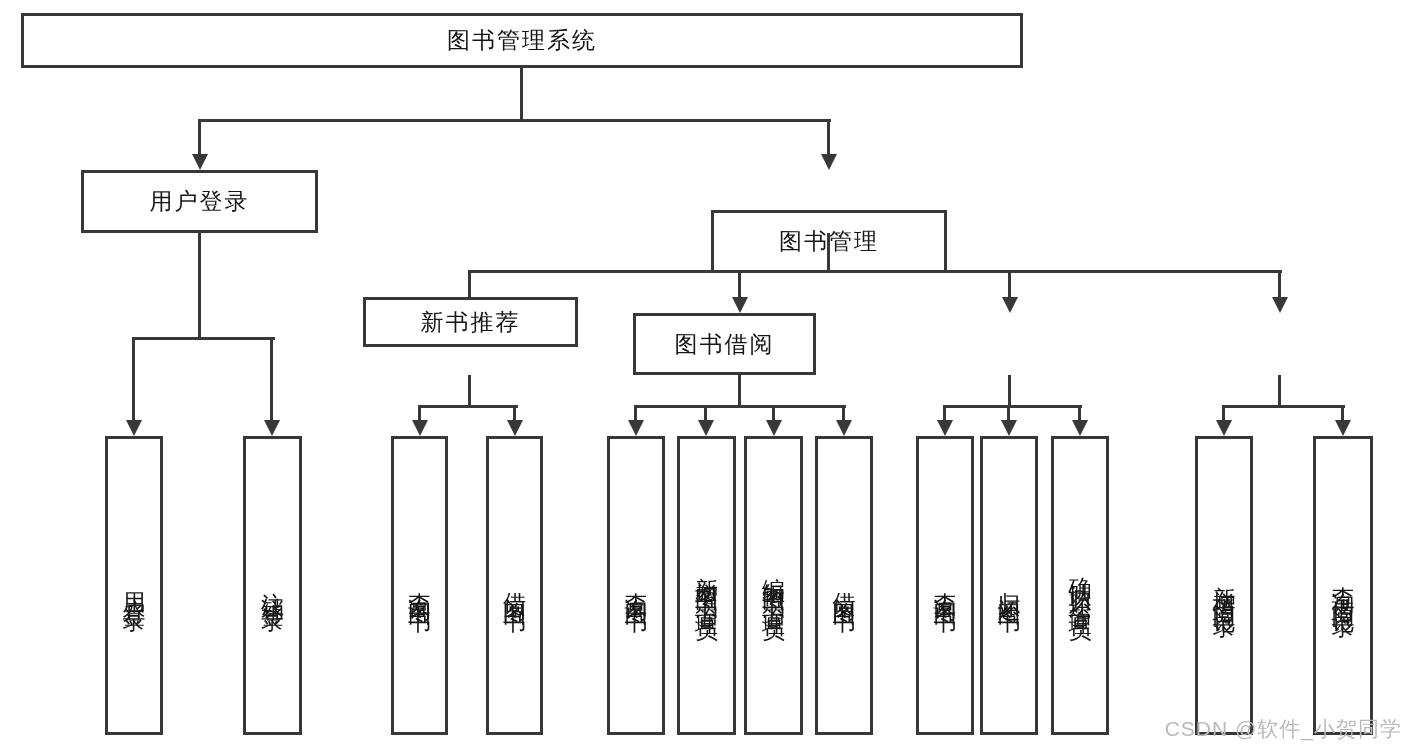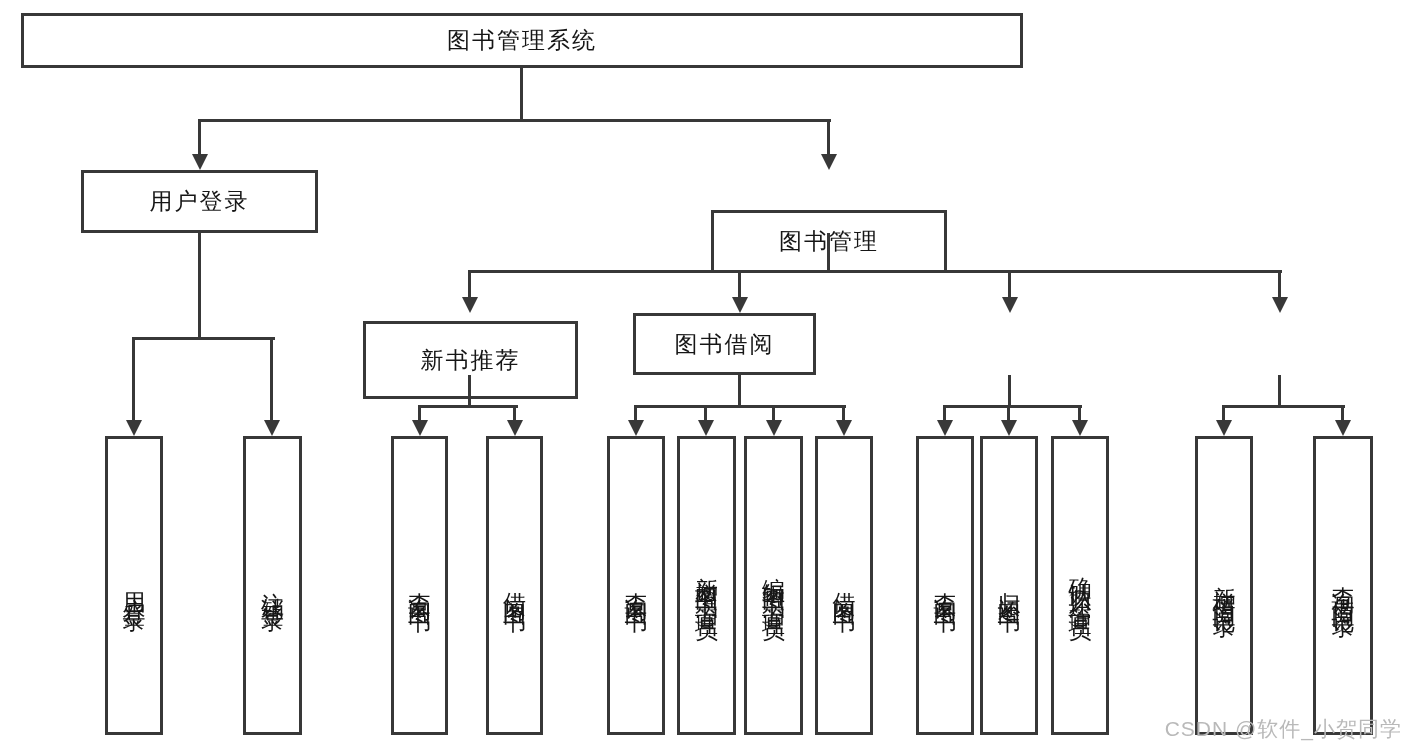--- a/index.html
+++ b/index.html
@@ -62,21 +62,21 @@
   <div class="hline" style="left:469px;top:270px;width:813px;"></div>
   <div class="vline" style="left:468px;top:270px;height:29px;"></div>
   <div class="arr" style="left:462px;top:297px;"></div>
   <div class="vline" style="left:738px;top:270px;height:29px;"></div>
   <div class="arr" style="left:732px;top:297px;"></div>
   <div class="vline" style="left:1008px;top:270px;height:29px;"></div>
   <div class="arr" style="left:1002px;top:297px;"></div>
   <div class="vline" style="left:1278px;top:270px;height:29px;"></div>
   <div class="arr" style="left:1272px;top:297px;"></div>
 
-  <div class="box" style="left:363px;top:321px;width:215px;height:78px;">
+  <div class="box" style="left:363px;top:297px;width:215px;height:50px;">
     <span class="lbl">新书推荐</span>
   </div>
   <div class="box" style="left:633px;top:313px;width:183px;height:62px;">
     <span class="lbl">图书借阅</span>
   </div>
 
   <div class="vline" style="left:468px;top:375px;height:32px;"></div>
   <div class="hline" style="left:418px;top:405px;width:100px;"></div>
   <div class="vline" style="left:418px;top:405px;height:17px;"></div>
   <div class="arr" style="left:412px;top:420px;"></div>

